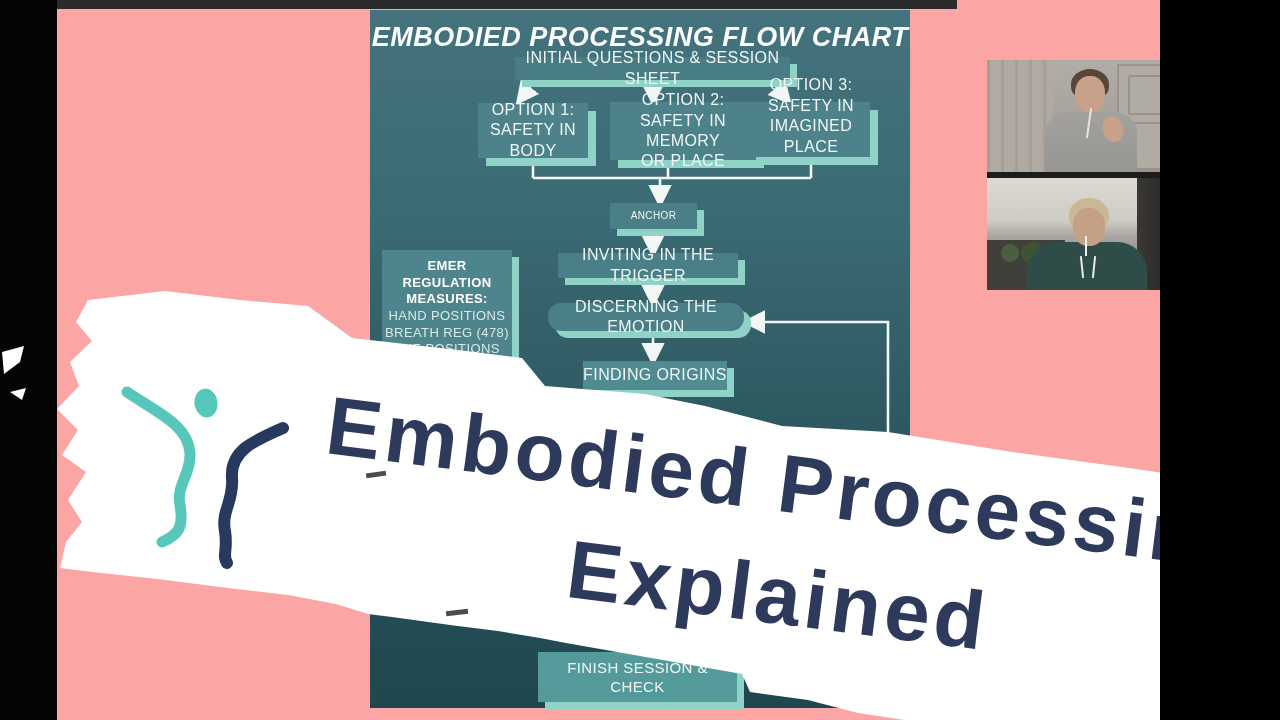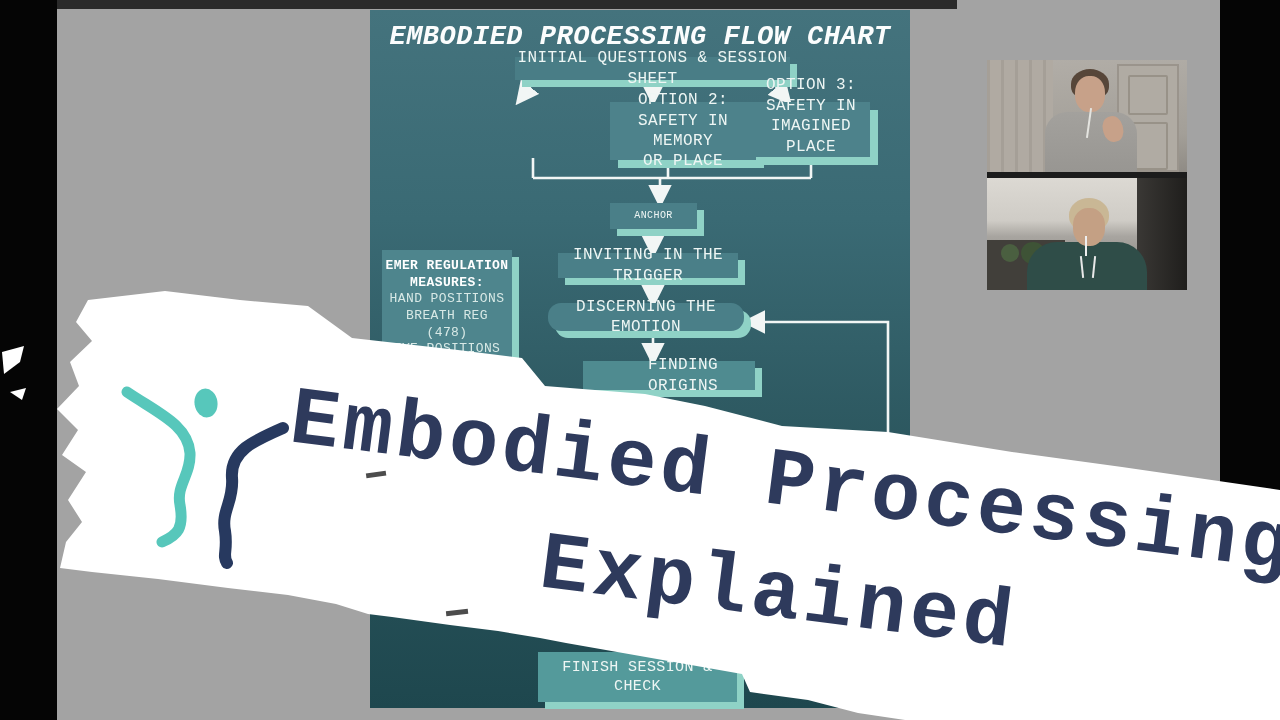--- a/index.html
+++ b/index.html
@@ -1,38 +1,38 @@
 <!DOCTYPE html>
 <html><head>
 <meta charset="utf-8">
 <style>
   html,body{margin:0;padding:0;background:#000;}
-  .stage{position:relative;width:1280px;height:720px;overflow:hidden;
-         background:#a3a3a3;font-family:Liberation Mono, monospace;}
+  .stage{position:relative;width:1160px;height:720px;overflow:hidden;
+         background:#fca5a5;font-family:Liberation Sans, sans-serif;}
   .bar{position:absolute;top:0;bottom:0;background:#050505;}
   .bar-left{left:0;width:57px;}
   .bar-right{left:1220px;width:60px;}
   .top-strip{position:absolute;left:57px;top:0;width:900px;height:9px;background:#2a2a2a;}
 
   
   .chart{position:absolute;left:370px;top:10px;width:540px;height:698px;
          background:linear-gradient(180deg,#44737d 0%,#3a6a74 30%,#2c575f 62%,#1e474e 100%);}
   .chart-title{position:absolute;left:0;top:12px;width:100%;text-align:center;
          color:#fbfdfd;font-size:27px;font-weight:800;font-style:italic;letter-spacing:.5px;}
   .node{position:absolute;display:flex;flex-direction:column;align-items:center;justify-content:center;
         color:#eef6f4;font-size:16px;letter-spacing:.4px;text-align:center;line-height:1.28;
         background:#4a7f88;box-shadow:7px 7px 0 0 #8fd2c6;}
   .n-initial{left:145px;top:47px;width:275px;height:23px;background:#497d86;}
   .n-opt1{left:108px;top:93px;width:110px;height:55px;background:#4d828b;box-shadow:8px 8px 0 0 #8fd2c6;}
   .n-opt2{left:240px;top:92px;width:146px;height:58px;background:#4d828b;box-shadow:8px 8px 0 0 #8fd2c6;}
   .n-opt3{left:382px;top:92px;width:118px;height:55px;background:#4d828b;box-shadow:8px 8px 0 0 #8fd2c6;justify-content:flex-end;}
   .n-anchor{left:240px;top:193px;width:87px;height:26px;font-size:10px;}
   .n-inviting{left:188px;top:243px;width:180px;height:25px;}
   .n-discerning{left:178px;top:293px;width:196px;height:28px;border-radius:13px;}
-  .n-finding{left:213px;top:351px;width:144px;height:29px;background:#4f8b90;padding-left:28px;}
+  .n-finding{left:213px;top:351px;width:144px;height:29px;background:#4f8b90;}
   .n-emer{left:12px;top:240px;width:130px;height:115px;background:#4e858d;font-size:13px;
           justify-content:flex-start;padding-top:8px;box-sizing:border-box;}
   .n-emer .bold{font-weight:bold;color:#fff;}
   .n-emer .item{color:#d8e9e6;}
   .n-finish{left:168px;top:642px;width:199px;height:50px;background:#549a9b;font-size:15px;color:#eef6f4;}
   .connectors{position:absolute;left:0;top:0;}
 
   
   .cams{position:absolute;left:987px;top:60px;width:200px;height:230px;background:#1c1c1c;}
   .cam{position:absolute;left:0;width:200px;height:112px;overflow:hidden;}
@@ -101,20 +101,24 @@
         <path d="M283,270 L283,288" marker-end="url(#ah)"></path>
         <path d="M283,323 L283,346" marker-end="url(#ah)"></path>
         <path d="M518,452 L518,312 L382,312" marker-end="url(#ah)"></path>
       </g>
     </svg>
 
     <div class="node n-initial">
       <span>INITIAL QUESTIONS &amp; SESSION SHEET</span>
     </div>
 
+    <div class="node n-opt1">
+      <span>OPTION 1:</span>
+      <span>SAFETY IN BODY</span>
+    </div>
     <div class="node n-opt2">
       <span>OPTION 2:</span>
       <span>SAFETY IN MEMORY</span>
       <span>OR PLACE</span>
     </div>
     <div class="node n-opt3">
       <span>OPTION 3:</span>
       <span>SAFETY IN</span>
       <span>IMAGINED PLACE</span>
     </div>

